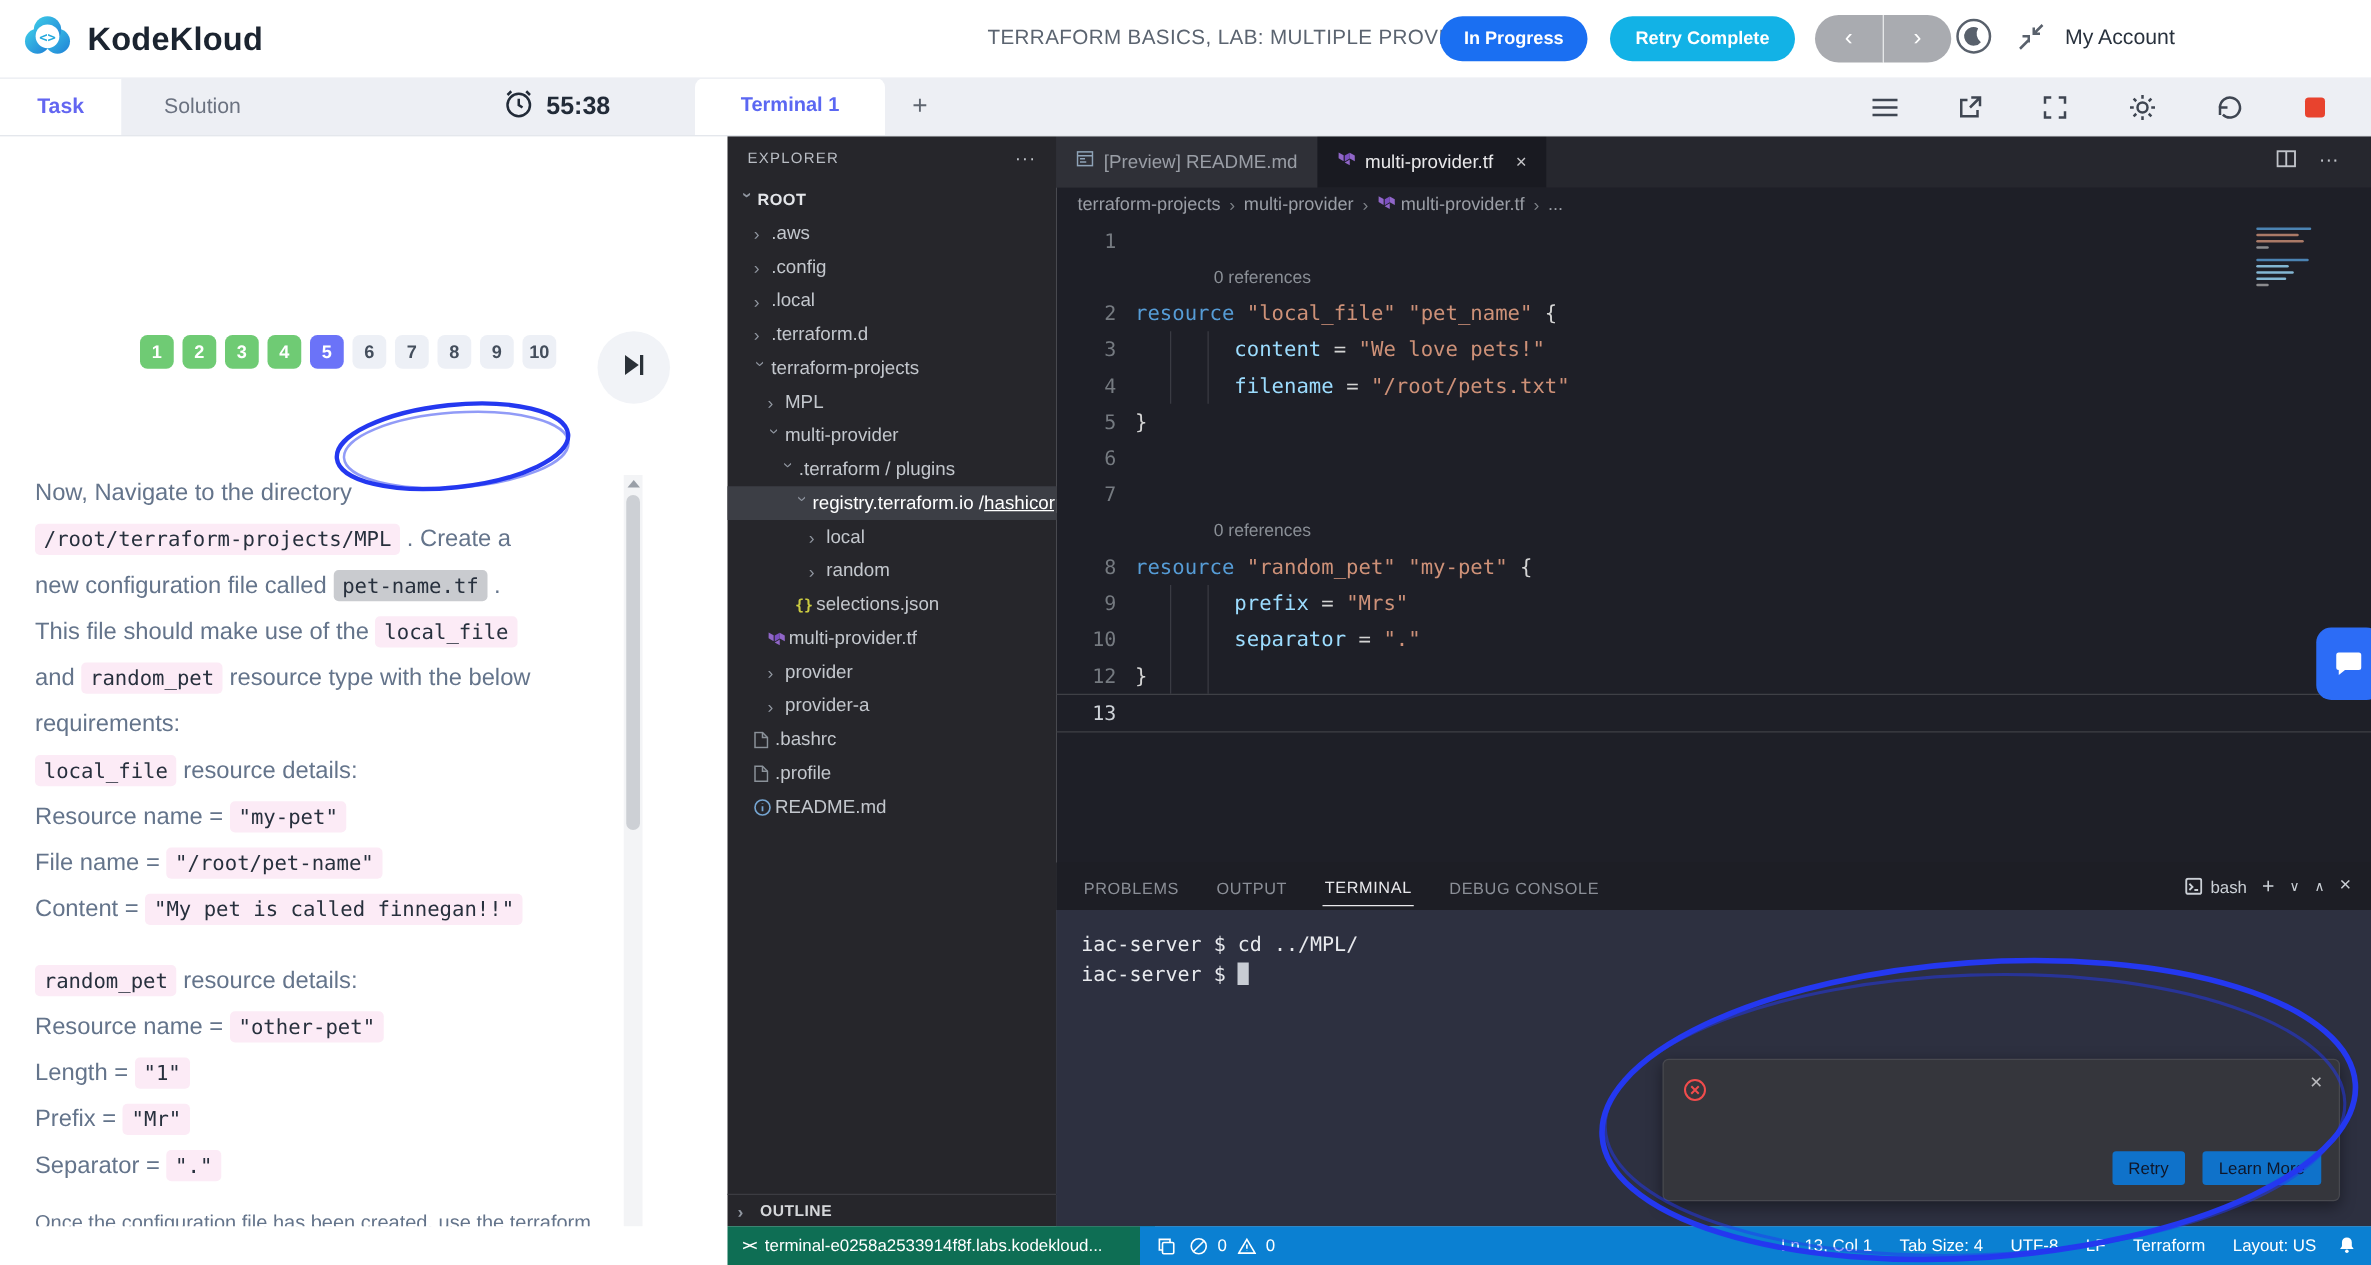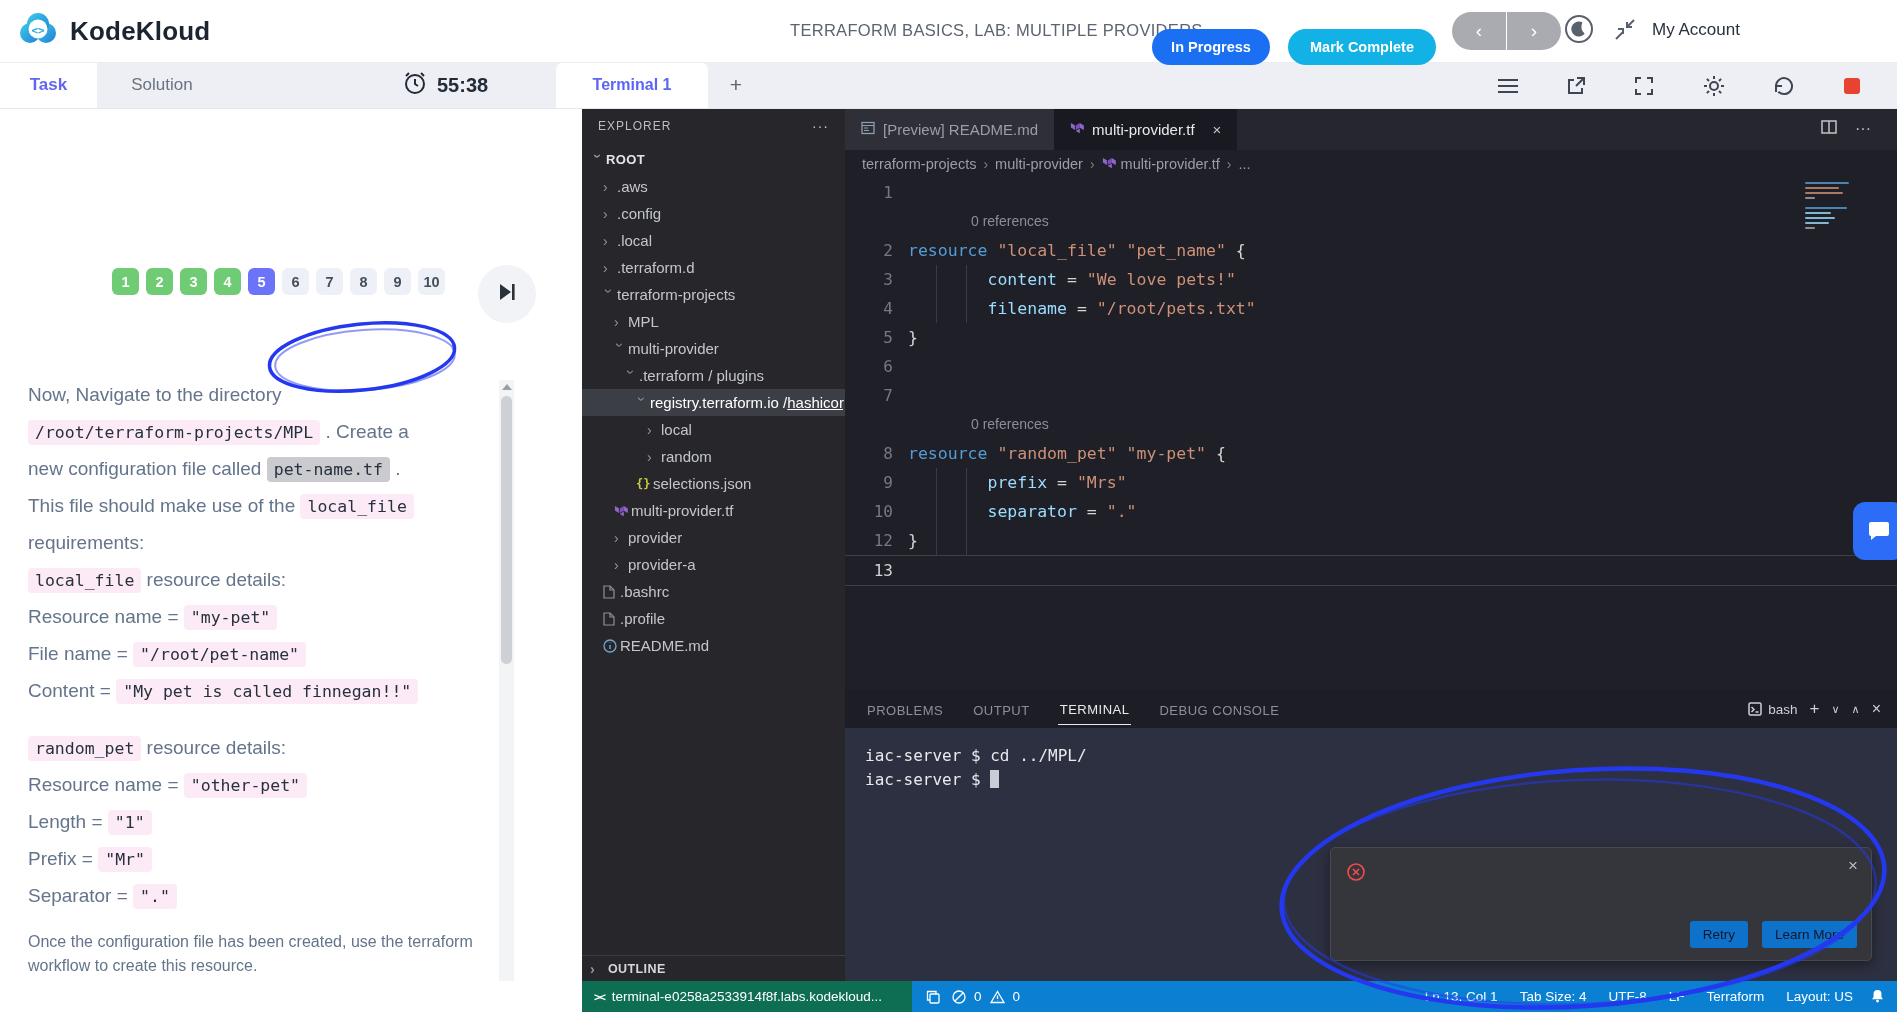--- a/index.html
+++ b/index.html
@@ -4,21 +4,21 @@
 <style>
   html,body{margin:0;padding:0;width:1897px;height:1012px;overflow:hidden;
     font-family:"Liberation Sans",sans-serif;background:#fff;}
   .app{position:relative;width:1897px;height:1012px;overflow:hidden;}
 
   
   .hdr{position:absolute;left:0;top:0;width:100%;height:62px;background:#fff;border-bottom:1px solid #e9ecf1;z-index:5;}
   .brand{position:absolute;left:16px;top:10px;display:flex;align-items:center;gap:10px;}
   .brand-name{font-size:26px;font-weight:600;color:#1b2430;letter-spacing:.2px;}
   .lab-title{position:absolute;left:790px;top:21px;width:360px;font-size:16.5px;color:#5b6470;letter-spacing:.3px;white-space:nowrap;}
-  .pill{position:absolute;top:29px;height:36px;border-radius:19px;color:#fff;font-size:14.5px;font-weight:700;
+  .pill{position:absolute;top:13px;height:36px;border-radius:19px;color:#fff;font-size:14.5px;font-weight:700;
     display:flex;align-items:center;justify-content:center;border:none;cursor:pointer;}
   .pill.progress{left:1152px;width:118px;background:#1a6ff2;}
   .pill.complete{left:1288px;width:148px;background:#12b2e6;}
   .navpair{position:absolute;left:1452px;top:12px;display:flex;}
   .navbtn{width:54px;height:38px;background:#a9abb0;color:#fff;font-size:19px;display:flex;align-items:center;justify-content:center;}
   .navbtn.prev{border-radius:19px 0 0 19px;border-right:1px solid #fff;}
   .navbtn.next{border-radius:0 19px 19px 0;}
   .hdr-ico{position:absolute;top:14px;width:34px;height:34px;display:flex;align-items:center;justify-content:center;}
   .account{position:absolute;left:1652px;top:20px;font-size:17px;color:#28313d;}
 
@@ -156,21 +156,21 @@
           <circle cx="30" cy="23" r="10" fill="url(#kg)"></circle>
           <circle cx="22" cy="14" r="11" fill="url(#kg)"></circle>
           <circle cx="22" cy="19" r="9.5" fill="#fff"></circle>
           <text x="22" y="23.5" font-size="11" font-weight="bold" text-anchor="middle" fill="#23a9dd" font-family="DejaVu Sans Mono,monospace">&lt;&gt;</text>
         </svg>
       </span>
       <span class="brand-name">KodeKloud</span>
     </div>
     <div class="lab-title">TERRAFORM BASICS, LAB: MULTIPLE PROVIDERS</div>
     <button class="pill progress">In Progress</button>
-    <button class="pill complete">Mark Complete</button>
+    <button class="pill complete">Retry Complete</button>
     <div class="navpair">
       <div class="navbtn prev">‹</div>
       <div class="navbtn next">›</div>
     </div>
     <div class="hdr-ico" style="left:1562px">
       <span>
         <svg width="30" height="30" viewBox="0 0 30 30">
           <circle cx="15" cy="15" r="13" fill="none" stroke="#59616c" stroke-width="2"></circle>
           <path d="M18.5 8.5a7.5 7.5 0 1 0 2.2 11.2 8.6 8.6 0 0 1-2.2-11.2z" fill="#59616c"></path>
         </svg>
@@ -263,20 +263,21 @@
         </div>
       <div class="tthumb"></div>
 
     </div>
     <div class="tcontent">
       <div id="tlines">
           <div class="tline"><span class="tt">Now, Navigate to the directory</span></div>
           <div class="tline"><span class="chip">/root/terraform-projects/MPL</span><span class="tt"> . Create a</span></div>
           <div class="tline"><span class="tt">new configuration file called </span><span class="chip sel">pet-name.tf</span><span class="tt"> .</span></div>
           <div class="tline"><span class="tt">This file should make use of the </span><span class="chip">local_file</span></div>
+          <div class="tline"><span class="tt">and </span><span class="chip">random_pet</span><span class="tt"> resource type with the below</span></div>
           <div class="tline"><span class="tt">requirements:</span></div>
           <div class="tline"><span class="chip">local_file</span><span class="tt"> resource details:</span></div>
           <div class="tline"><span class="tt">Resource name = </span><span class="chip">"my-pet"</span></div>
           <div class="tline"><span class="tt">File name = </span><span class="chip">"/root/pet-name"</span></div>
           <div class="tline"><span class="tt">Content = </span><span class="chip">"My pet is called finnegan!!"</span></div>
           <div class="tgap"></div>
           <div class="tline"><span class="chip">random_pet</span><span class="tt"> resource details:</span></div>
           <div class="tline"><span class="tt">Resource name = </span><span class="chip">"other-pet"</span></div>
           <div class="tline"><span class="tt">Length = </span><span class="chip">"1"</span></div>
           <div class="tline"><span class="tt">Prefix = </span><span class="chip">"Mr"</span></div>

